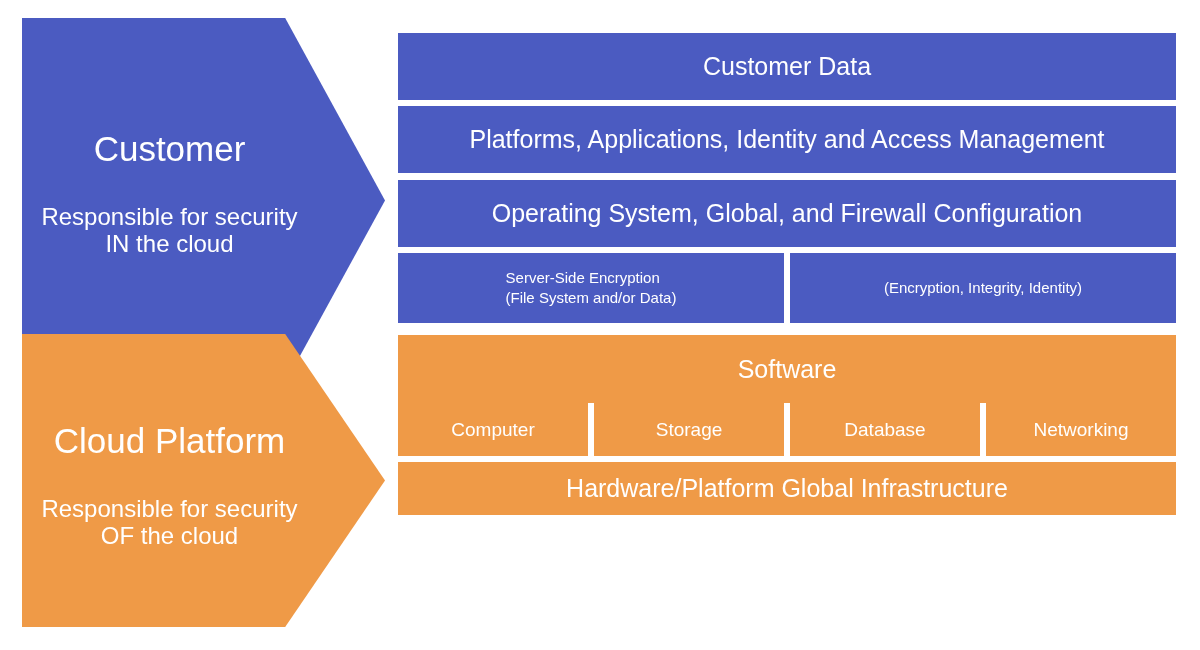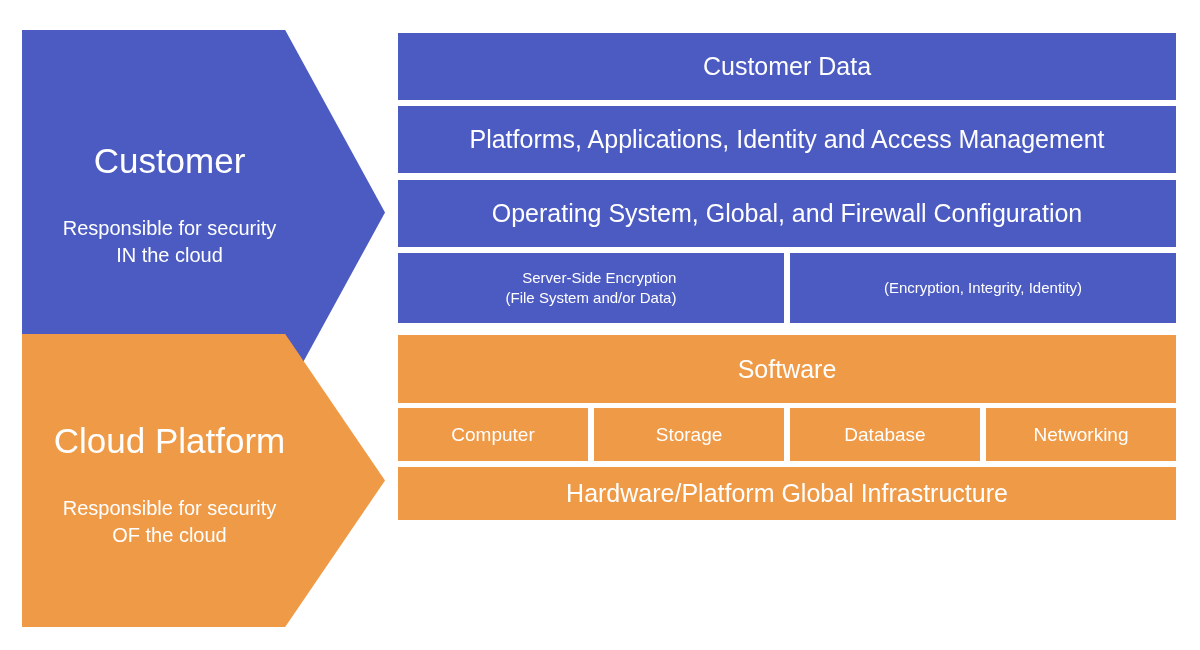--- a/index.html
+++ b/index.html
@@ -19,68 +19,68 @@
     width: 363px;
     display: flex;
     flex-direction: column;
     align-items: center;
     justify-content: center;
     text-align: center;
     clip-path: polygon(0 0, 72.5% 0, 100% 50%, 72.5% 100%, 0 100%);
     padding-right: 68px; 
   }
   .arrow-customer {
-    top: 30px;
+    top: 18px;
     height: 365px;
     background: #4b5bc1;
     padding-bottom: 24px;
   }
   .arrow-provider {
     top: 334px;
     height: 293px;
     background: #ef9a47;
   }
   .arrow-title {
     font-size: 35px;
     font-weight: 400;
     line-height: 56px;
   }
   .arrow-sub {
     margin-top: 26px;
-    font-size: 20px;
+    font-size: 24px;
     line-height: 27px;
   }
 
   
   .stack {
     position: absolute;
     left: 398px;
     top: 33px;
     width: 778px;
   }
   .bar {
     display: flex;
     align-items: center;
     justify-content: center;
-    text-align: right;
+    text-align: left;
   }
   .blue { background: #4b5bc1; }
   .orange { background: #ef9a47; }
   .bar-title { font-size: 25px; font-weight: 400; }
   .bar-mid   { font-size: 19px; font-weight: 400; }
   .bar-small { font-size: 15px; line-height: 20px; font-weight: 400; }
 
   .split { display: flex; gap: 6px; }
   .split > .bar { flex: 1; }
 
   .h67 { height: 67px; }
   .h68 { height: 68px; }
   .h69 { height: 53px; }
   .h70 { height: 70px; }
-  .mb5  { margin-bottom: 5px; }
+  .mb5  { }
   .mb6  { margin-bottom: 6px; }
   .mb7  { margin-bottom: 7px; }
   .mb12 { margin-bottom: 12px; }
 </style>
 </head>
 <body>
 
 <div class="arrow arrow-customer">
   <div class="arrow-title">Customer</div>
   <div class="arrow-sub">

